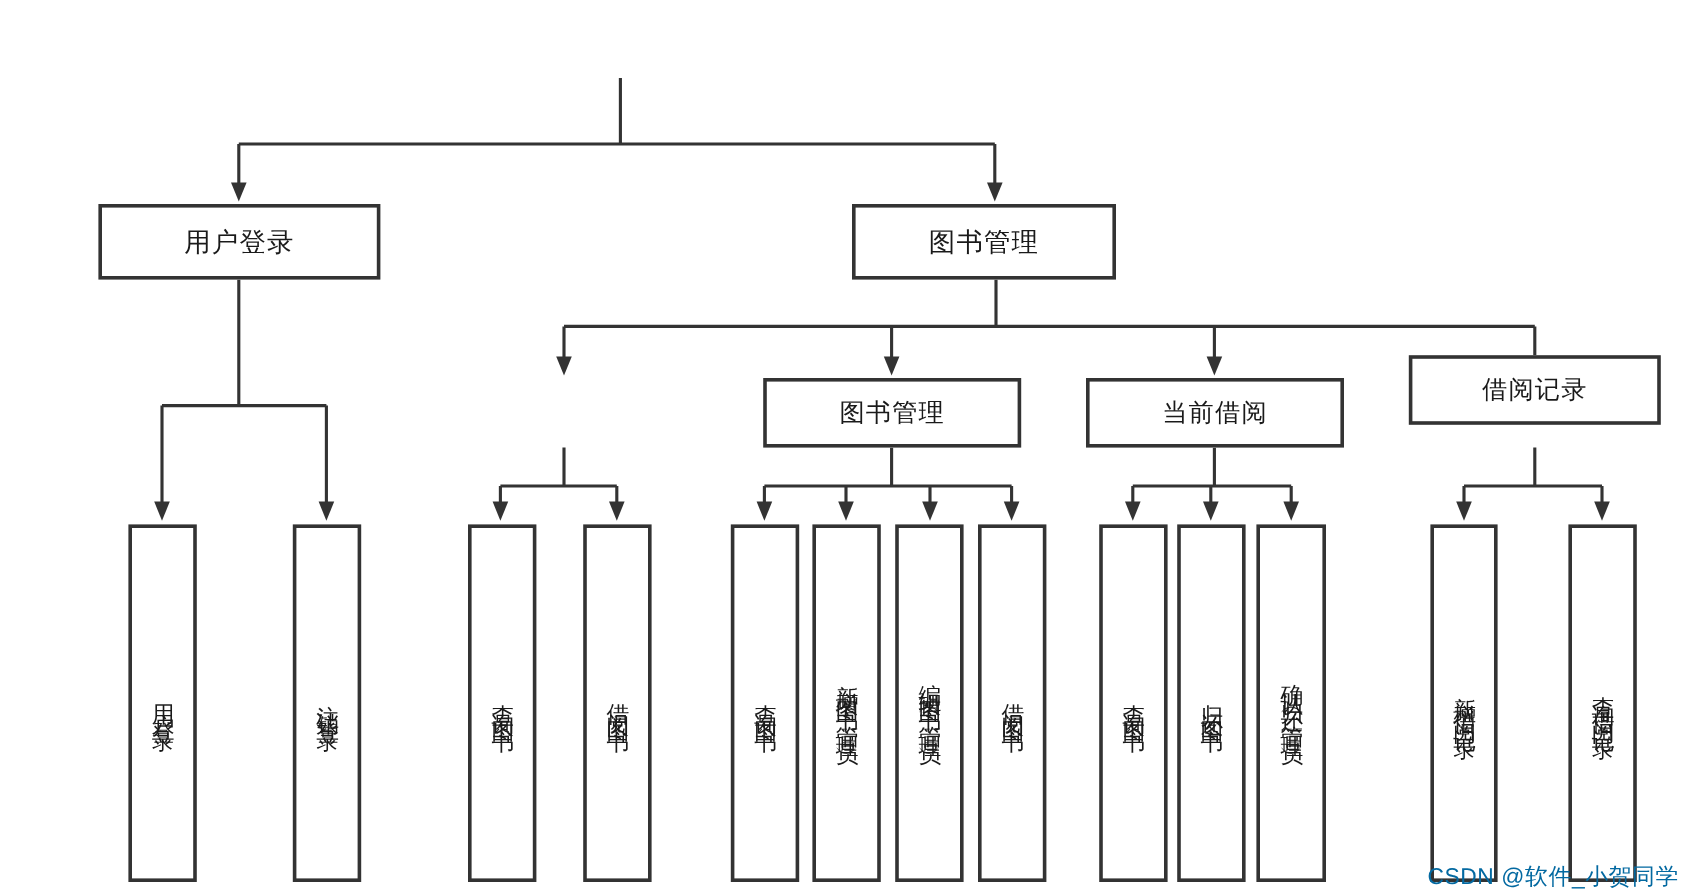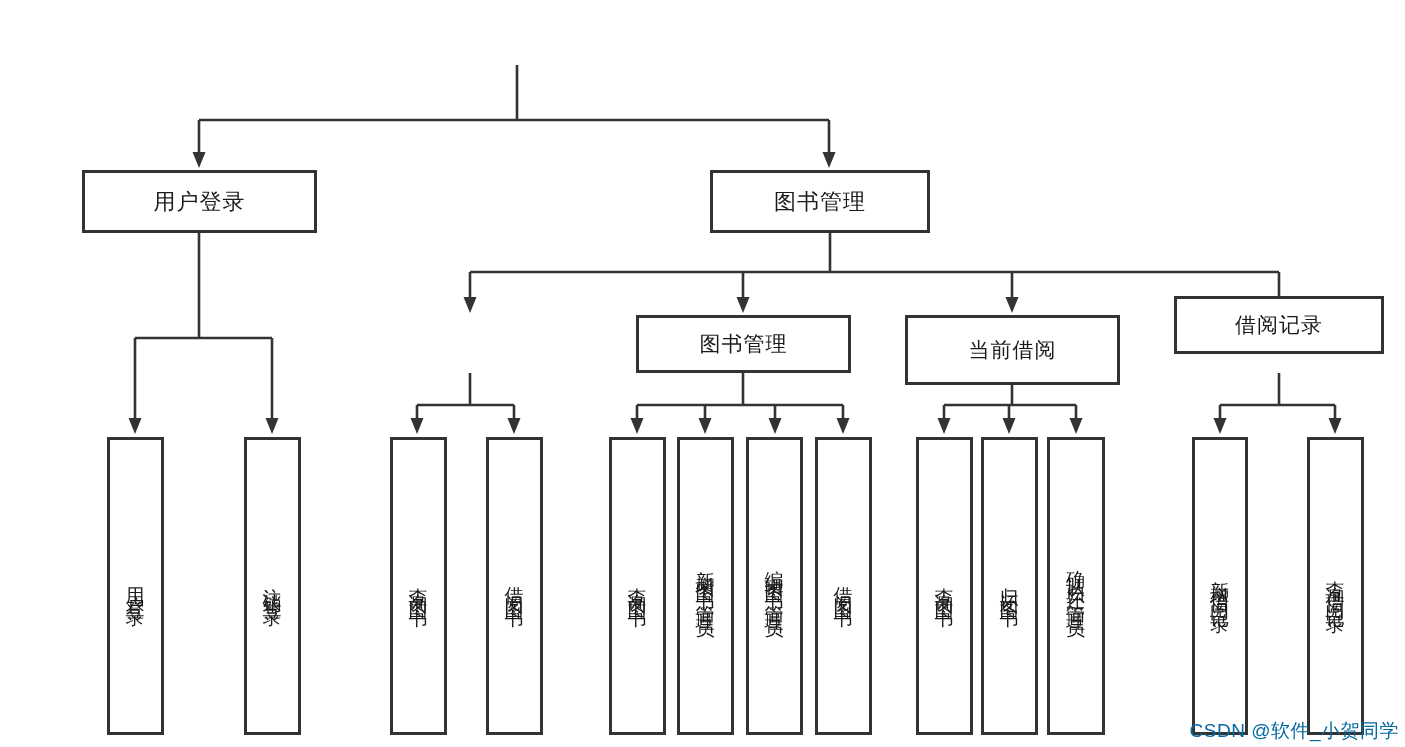--- a/index.html
+++ b/index.html
@@ -45,21 +45,21 @@
     font-size: 19px;
     letter-spacing: 7px;
     line-height: 1;
   }
   
   .n-root  { left: 15px;   top: 17px;  width: 1007px; height: 48px; }
   .n-ulg   { left: 82px;   top: 170px; width: 235px;  height: 63px; }
   .n-bmg   { left: 710px;  top: 170px; width: 220px;  height: 63px; }
   .n-nbr   { left: 363px;  top: 315px; width: 215px;  height: 58px; }
   .n-bb    { left: 636px;  top: 315px; width: 215px;  height: 58px; }
-  .n-cb    { left: 905px;  top: 315px; width: 215px;  height: 70px; }
+  .n-cb    { left: 905px;  top: 315px; width: 215px;  height: 58px; }
   .n-br    { left: 1174px; top: 296px; width: 210px;  height: 58px; }
   .lf      { top: 437px; height: 298px; width: 57px; }
   .n-ul    { left: 107px;  }
   .n-lo    { left: 244px;  }
   .n-nbr1  { left: 390px;  }
   .n-nbr2  { left: 486px;  }
   .n-bb1   { left: 609px;  }
   .n-bb2   { left: 677px;  }
   .n-bb3   { left: 746px;  }
   .n-bb4   { left: 815px;  }

